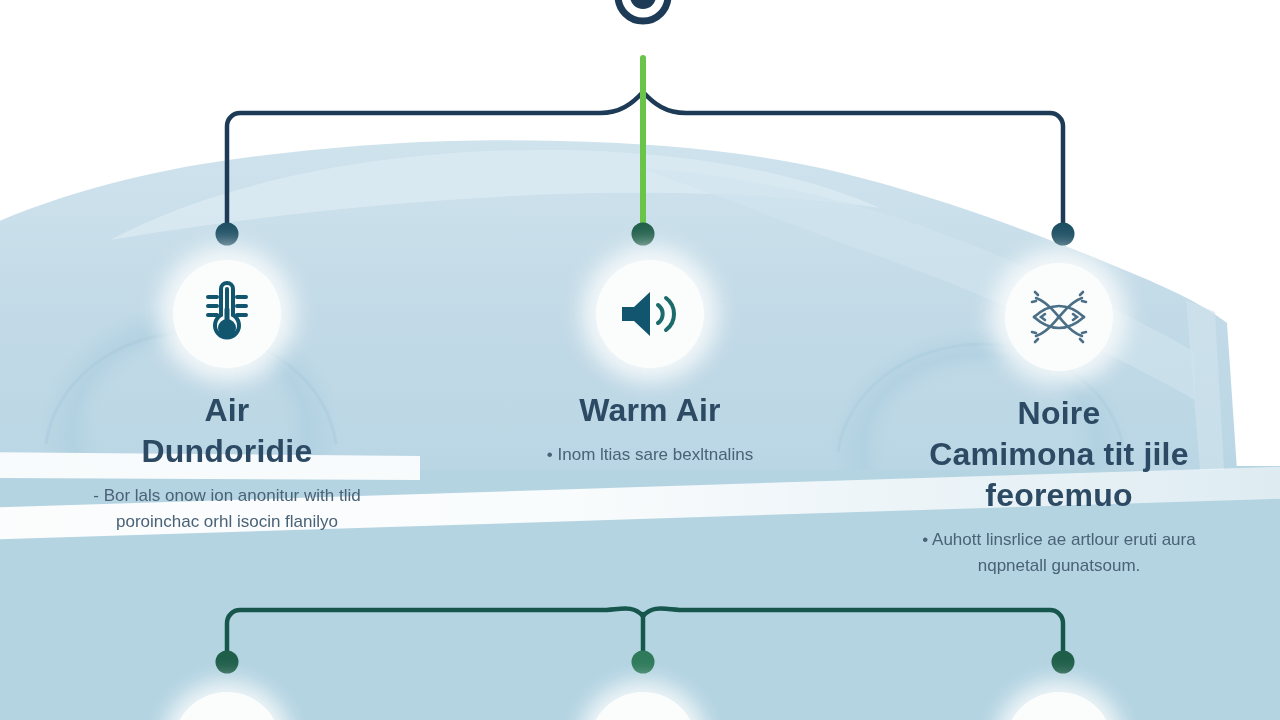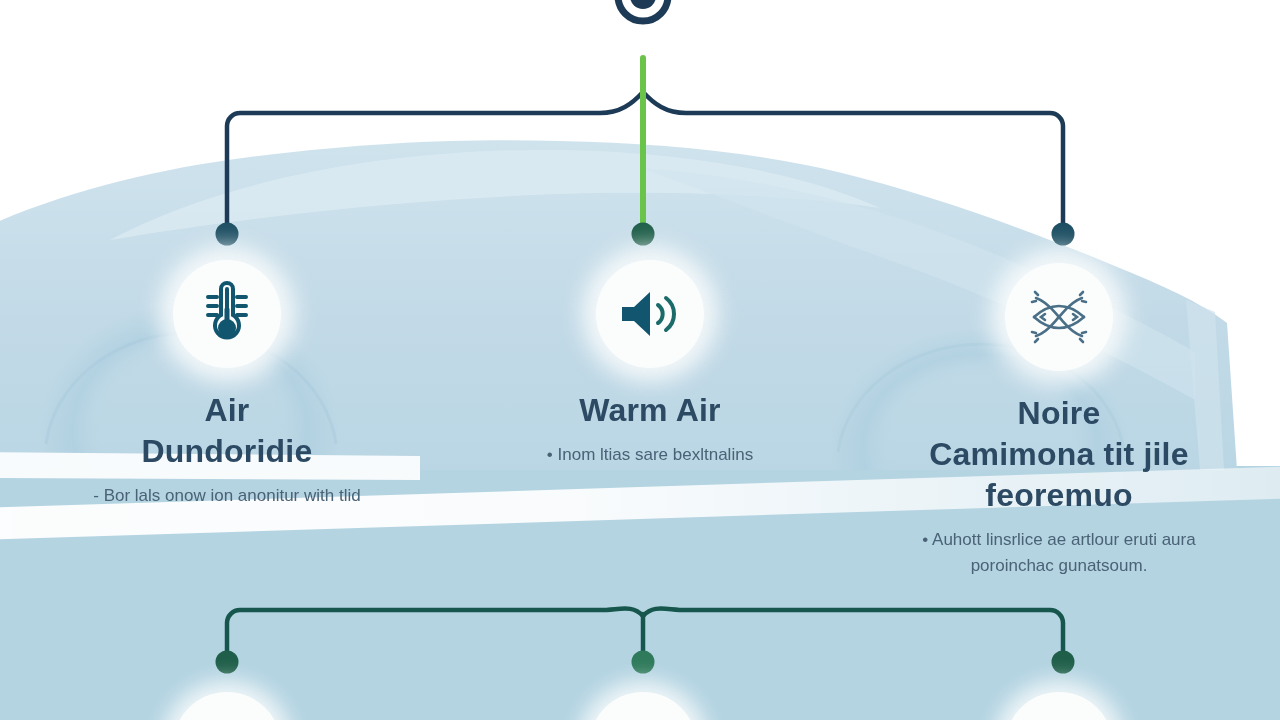--- a/index.html
+++ b/index.html
@@ -219,20 +219,21 @@
           <rect x="28.5" y="26" width="5" height="20" rx="2.5" fill="#12556e"></rect>
         </svg>
       </span>
     </div>
     <div class="card-title blurry">
       <span>Air</span>
       <span class="t2">Dundoridie</span>
     </div>
     <div class="card-body blurry">
       <span class="ln">- Bor lals onow ion anonitur with tlid</span>
+      <span class="ln">poroinchac orhl isocin flanilyo</span>
     </div>
   </div>
 
   <div class="card card-b">
     <div class="icon-bubble">
       <span>
         <svg width="66" height="56" viewBox="0 0 66 56">
           <path d="M5 21 h12 L33 6 v44 L17 35 H5 z" fill="#12556e"></path>
           <g fill="none" stroke="#1b6b6b" stroke-width="4" stroke-linecap="round">
             <path d="M41 19 a11 11 0 0 1 0 18"></path>
@@ -264,21 +265,21 @@
           </g>
         </svg>
       </span>
     </div>
     <div class="card-title blurry">
       <span>Noire</span>
       <span class="t2">Camimona tit jile feoremuo</span>
     </div>
     <div class="card-body blurry">
       <span class="ln">• Auhott linsrlice ae artlour eruti aura</span>
-      <span class="ln">poroinchac gunatsoum.</span>
+      <span class="ln">nqpnetall gunatsoum.</span>
     </div>
   </div>
 
   <div class="bottom-bubble bb-a">
     <span>
       <svg width="58" height="58" viewBox="0 0 58 58">
         <g stroke="#2e7a5b" stroke-width="3.4" stroke-linecap="round" fill="none">
           <path d="M29 10 v14"></path>
           <path d="M18 14 l6 12"></path>
           <path d="M40 14 l-6 12"></path>

